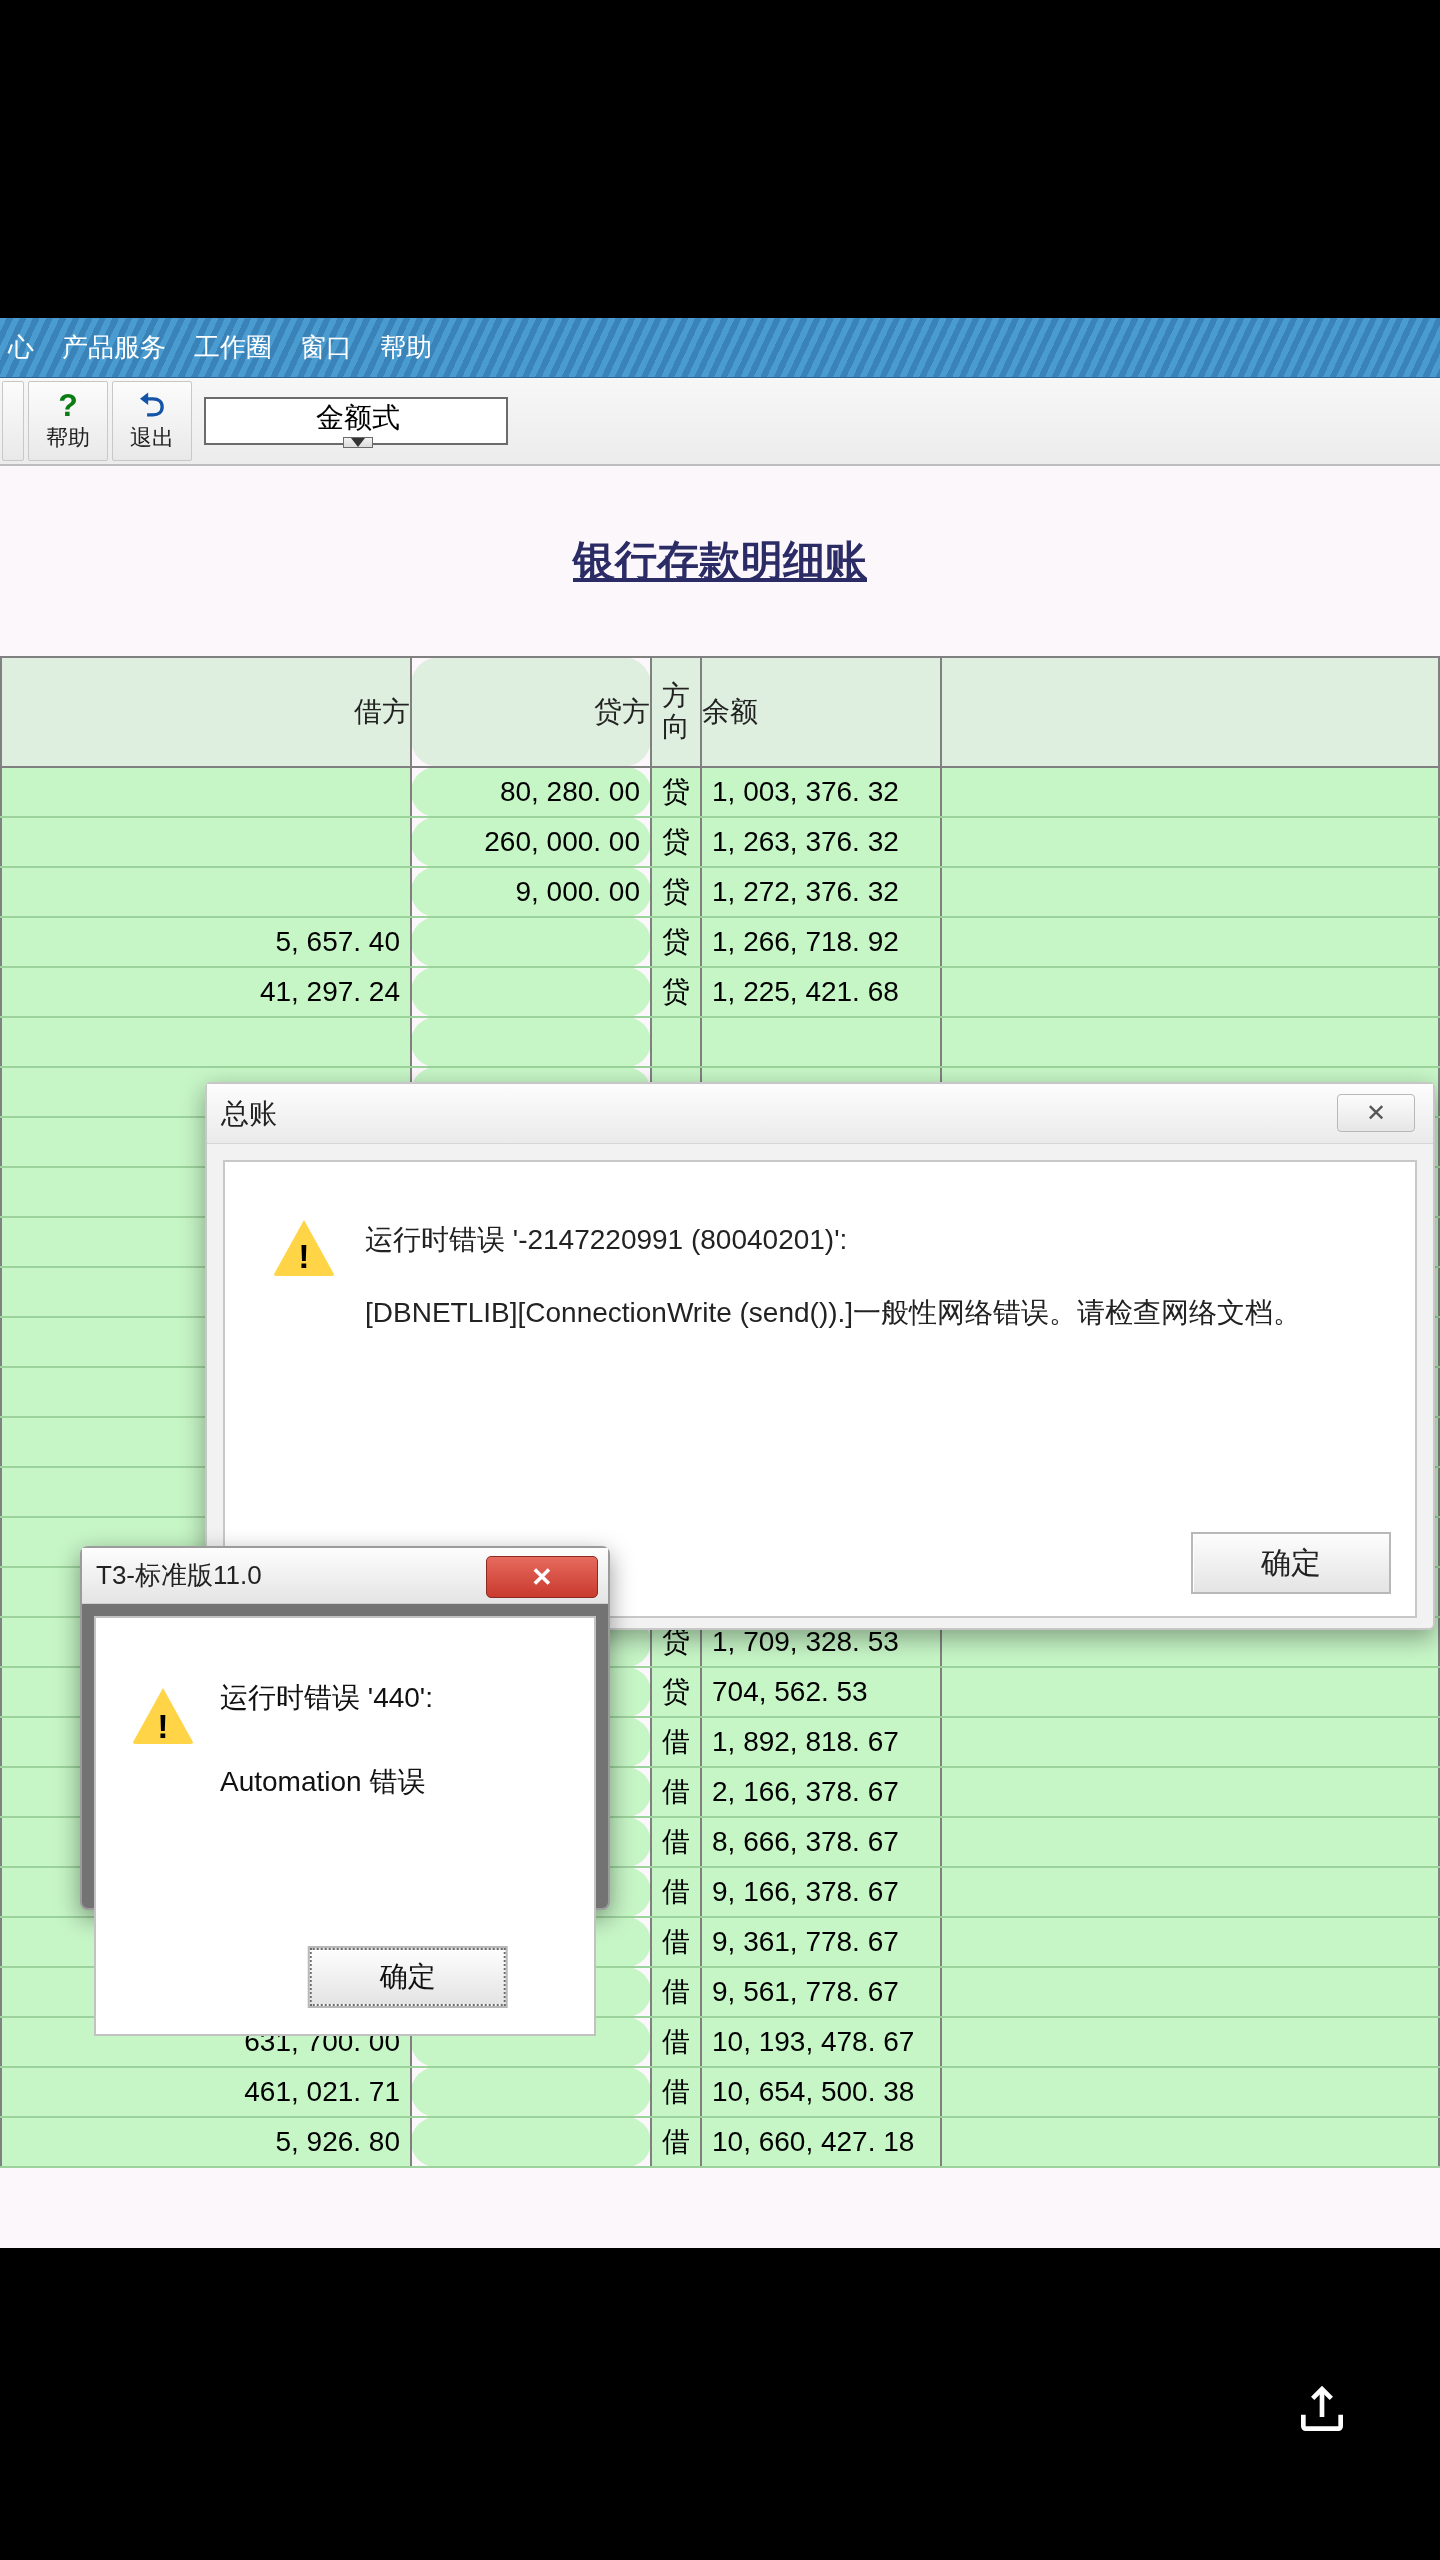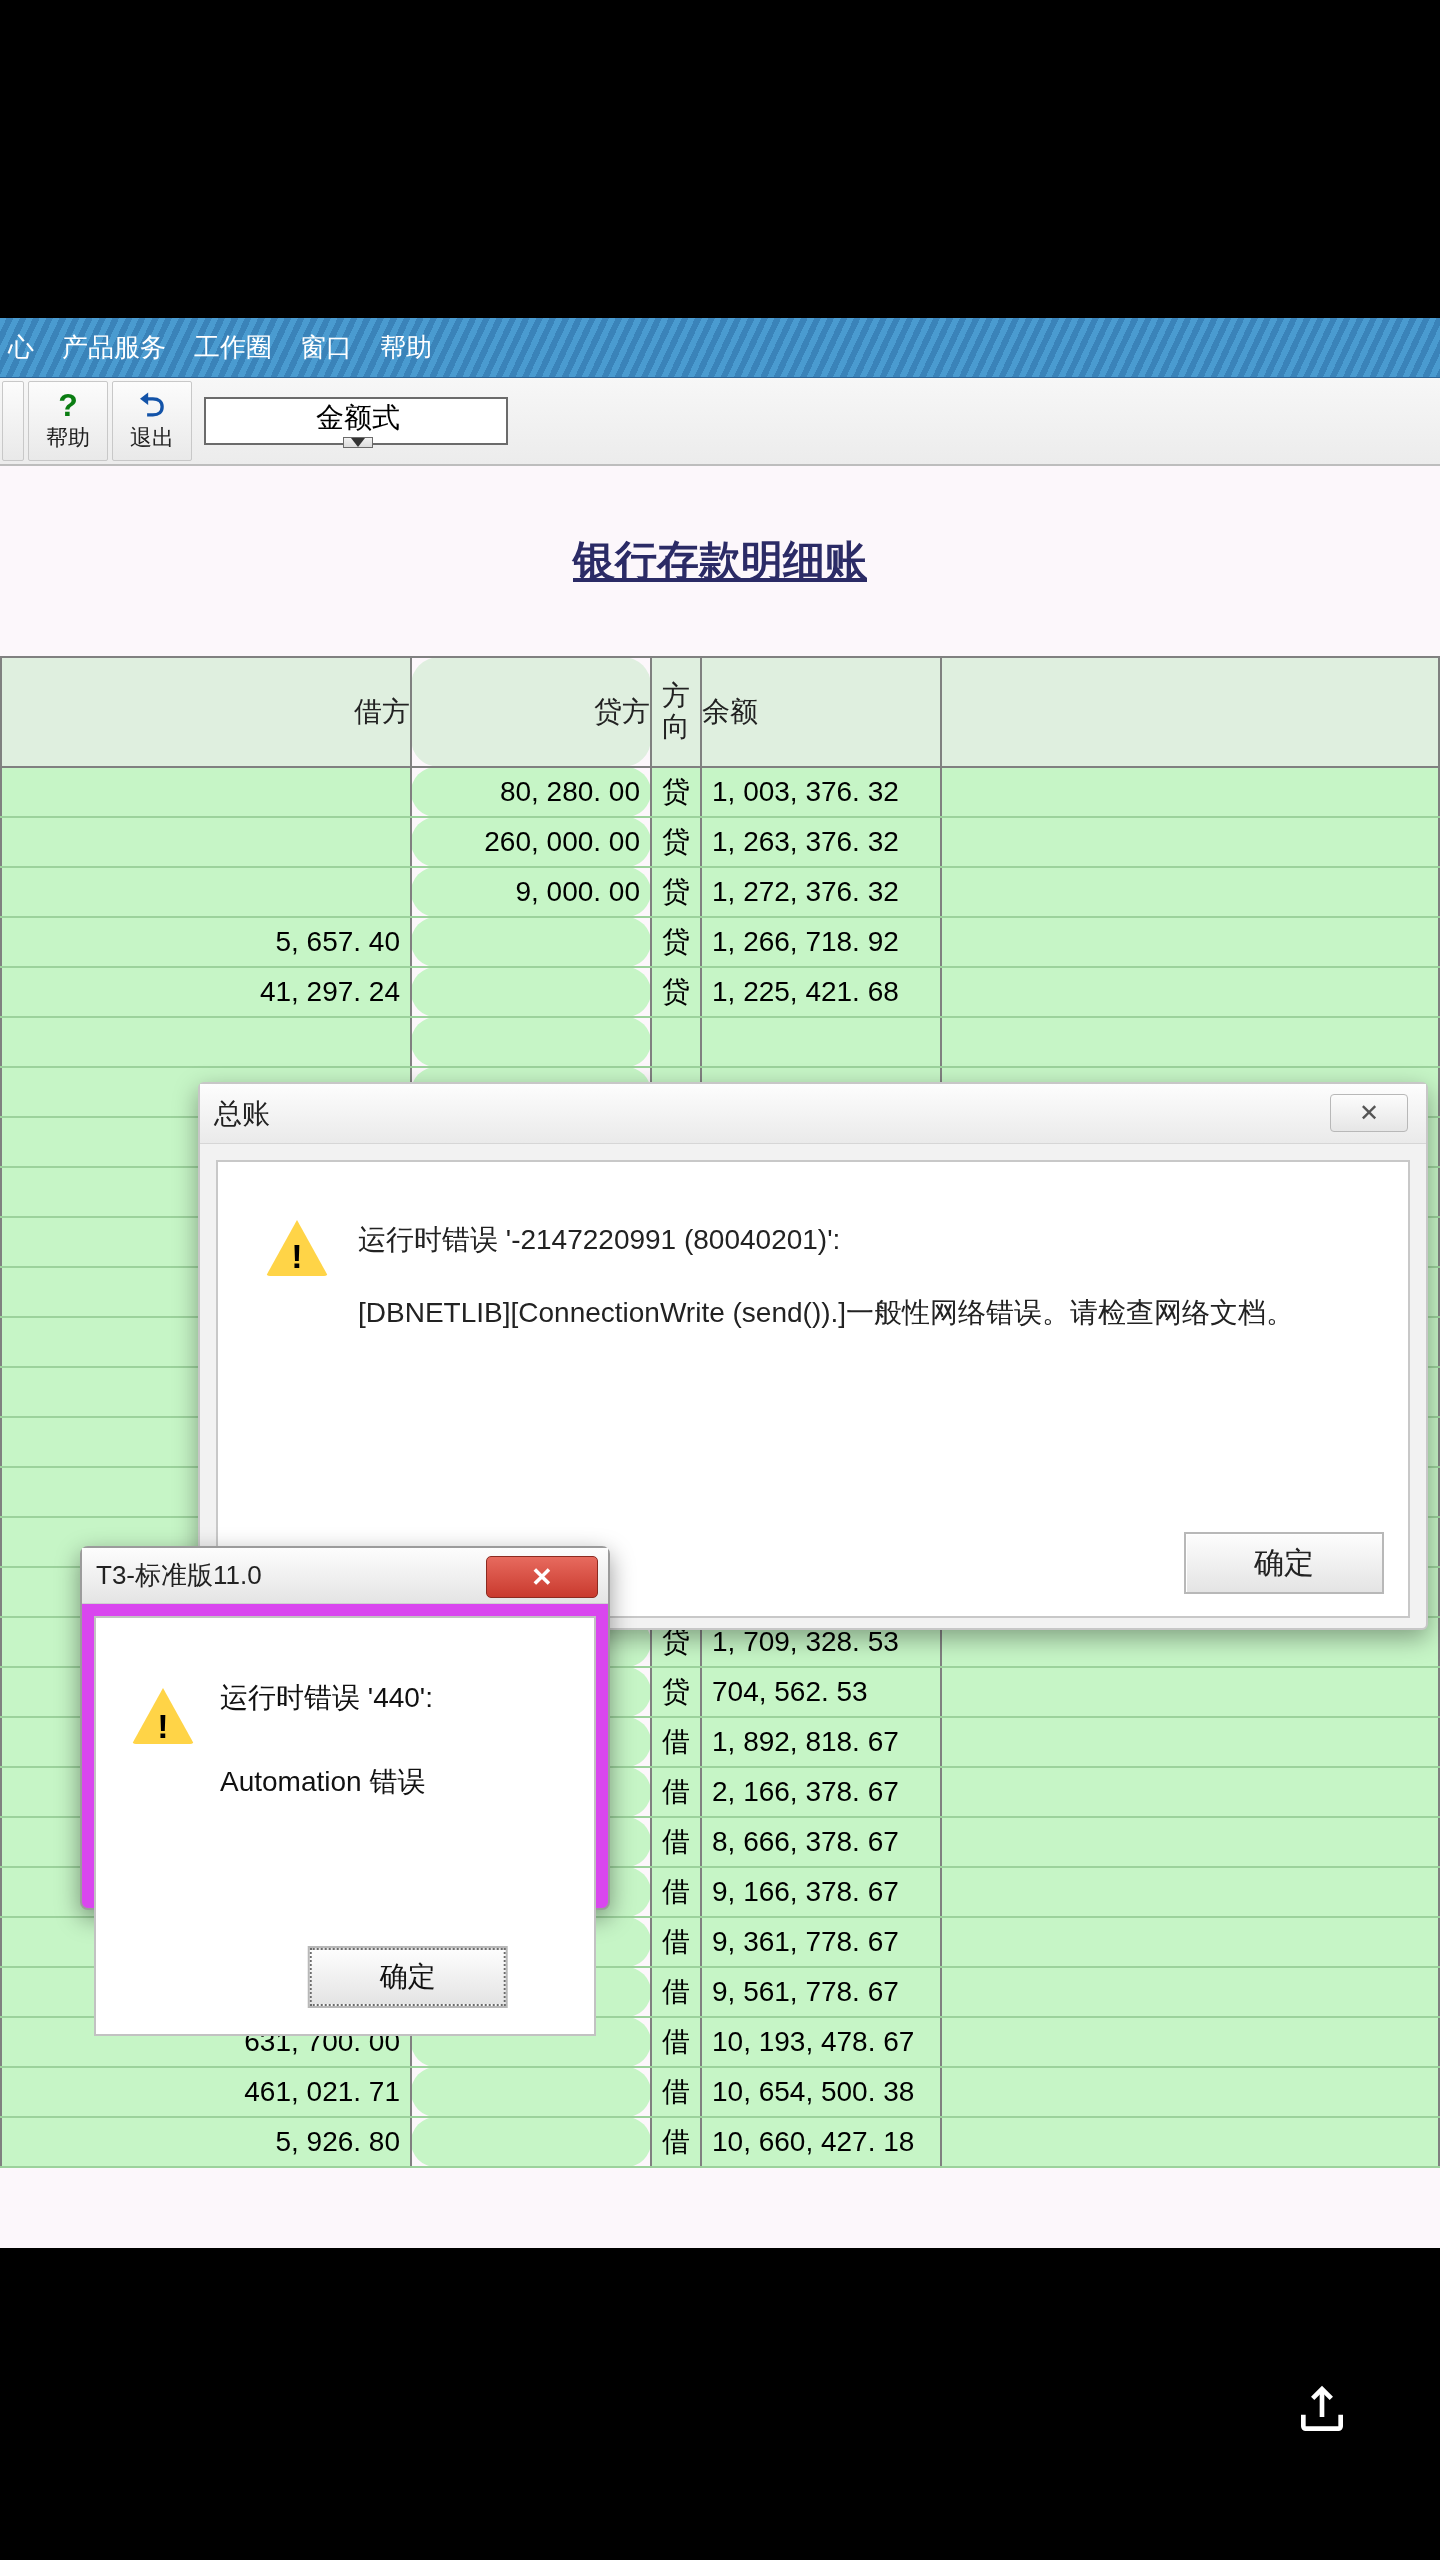--- a/index.html
+++ b/index.html
@@ -136,21 +136,21 @@
   .col-debit  { width: 410px; text-align: right; }
   .col-credit { width: 240px; text-align: right; border-radius: 28px; }
   .col-dir    { width: 50px;  text-align: center; padding:0 2px; }
   .col-bal    { width: 240px; text-align: left; }
   .col-rest   { width: auto;  }
   th.col-dir  { font-size: 22px; line-height: 1.1; padding: 4px 2px; }
 
   
   .dlg1 {
     position: absolute;
-    left: 198px;
+    left: 205px;
     top: 1082px;
     width: 1230px;
     height: 548px;
     background: #f2f2f2;
     border: 2px solid #c7c7c7;
     border-radius: 6px;
     box-shadow: 0 8px 24px rgba(0,0,0,.35);
     z-index: 20;
   }
   .dlg1 .title {
@@ -212,21 +212,21 @@
     box-shadow: 1px 1px 0 #fff inset;
   }
 
   
   .dlg2 {
     position: absolute;
     left: 80px;
     top: 1546px;
     width: 530px;
     height: 364px;
-    background: #d946ef;
+    background: #737373;
     border: 2px solid #9b9b9b;
     border-radius: 8px;
     box-shadow: 0 8px 24px rgba(0,0,0,.4);
     z-index: 30;
   }
   .dlg2 .titlebar {
     height: 56px;
     display:flex; align-items:center;
     padding: 0 14px;
     background: linear-gradient(#fdfdfd,#e4e4e4);

